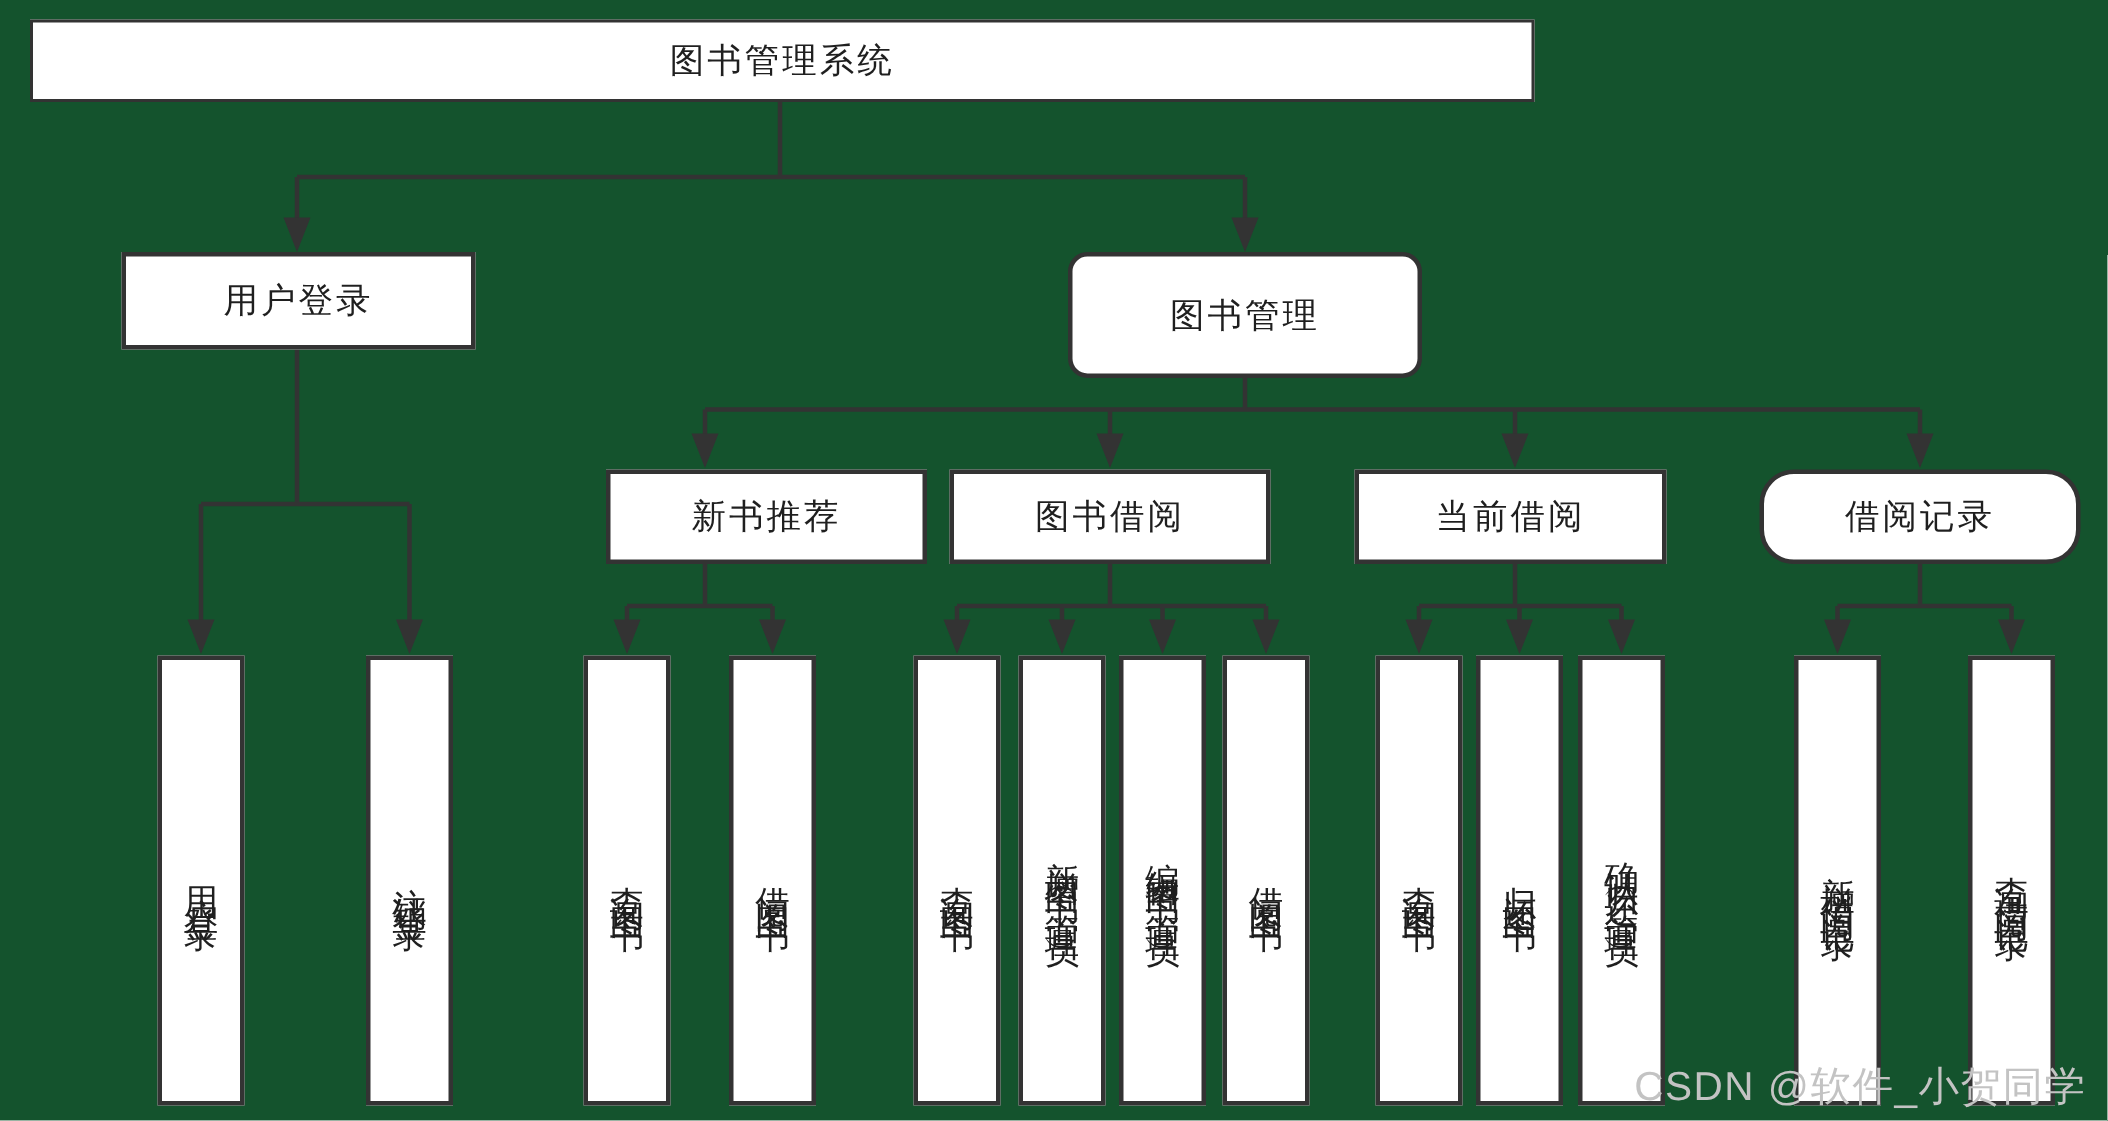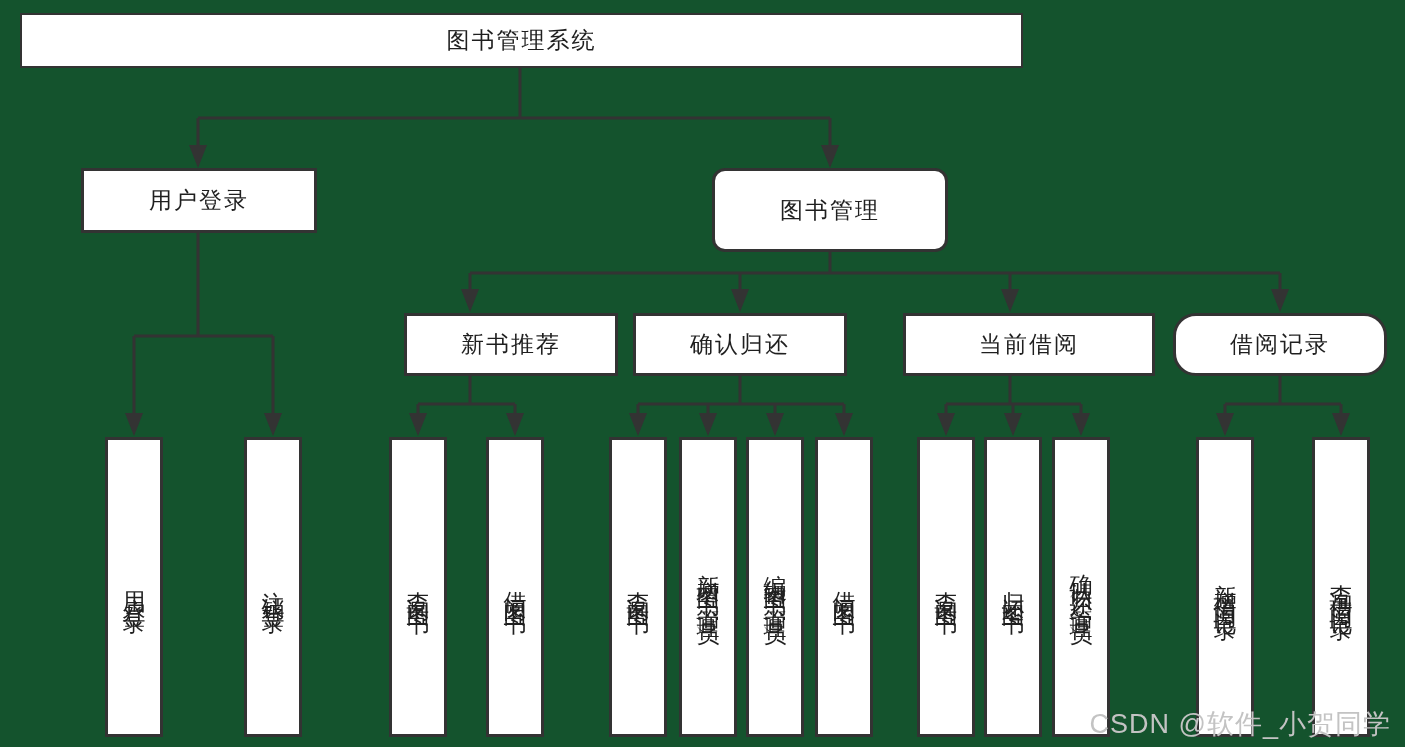--- a/index.html
+++ b/index.html
@@ -125,23 +125,23 @@
     <span>用户登录</span>
   </div>
   <div class="hbox" style="left:712px;top:168px;width:236px;height:84px;border-radius:13px;">
     <span>图书管理</span>
   </div>
 
   <div class="hbox" style="left:363px;top:313px;width:214px;height:63px;margin-left:41px;">
     <span>新书推荐</span>
   </div>
   <div class="hbox" style="left:633px;top:313px;width:214px;height:63px;">
-    <span>确认归还</span>
+    <span>图书借阅</span>
   </div>
-  <div class="hbox" style="left:903px;top:313px;width:252px;height:63px;">
+  <div class="hbox" style="left:903px;top:313px;width:208px;height:63px;">
     <span>当前借阅</span>
   </div>
   <div class="hbox" style="left:1173px;top:313px;width:214px;height:63px;border-radius:23px;">
     <span>借阅记录</span>
   </div>
 
   <div class="vbox" style="left:105px;">
     <span class="vlabel">用户登录</span>
   </div>
   <div class="vbox" style="left:244px;">

